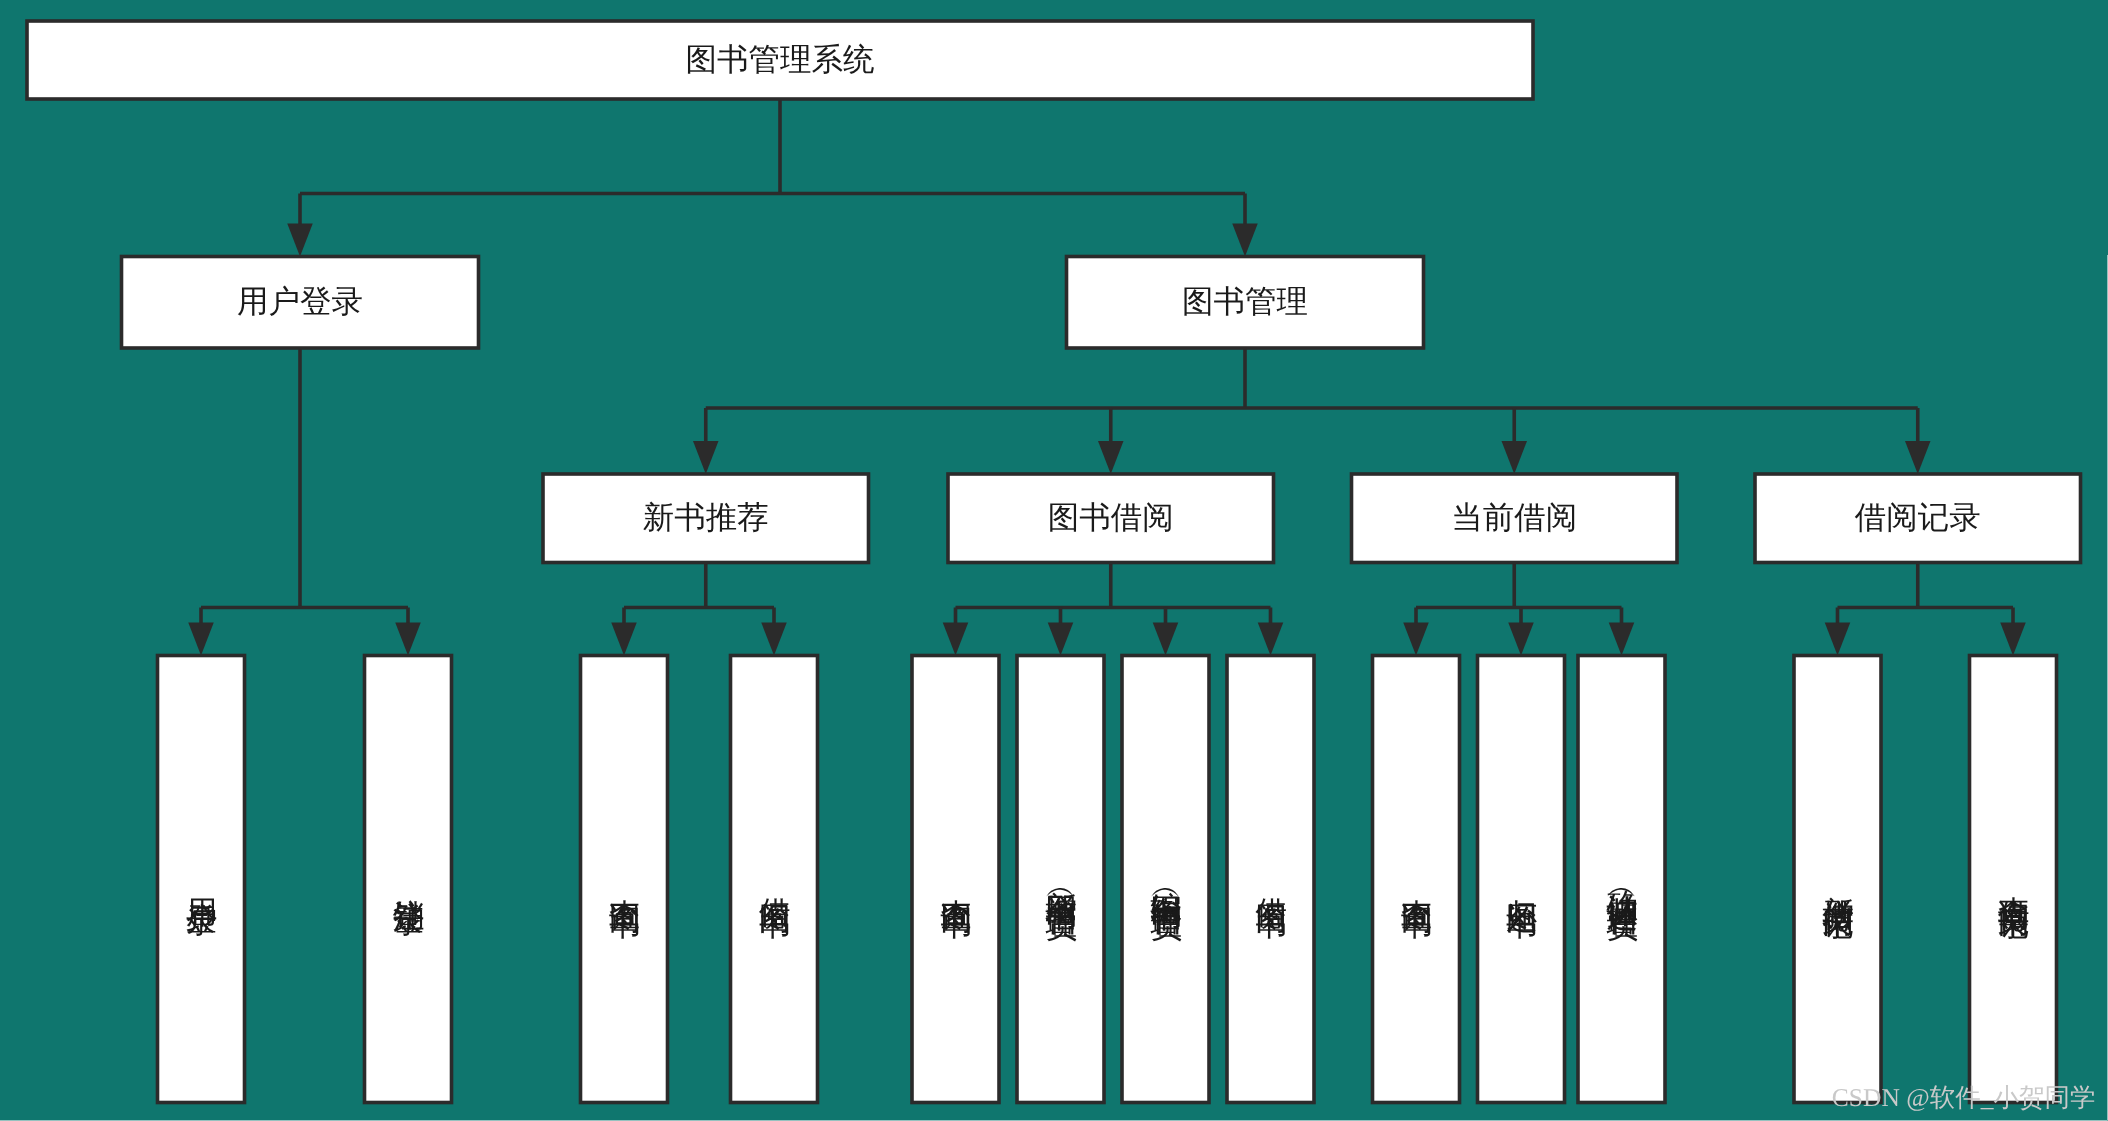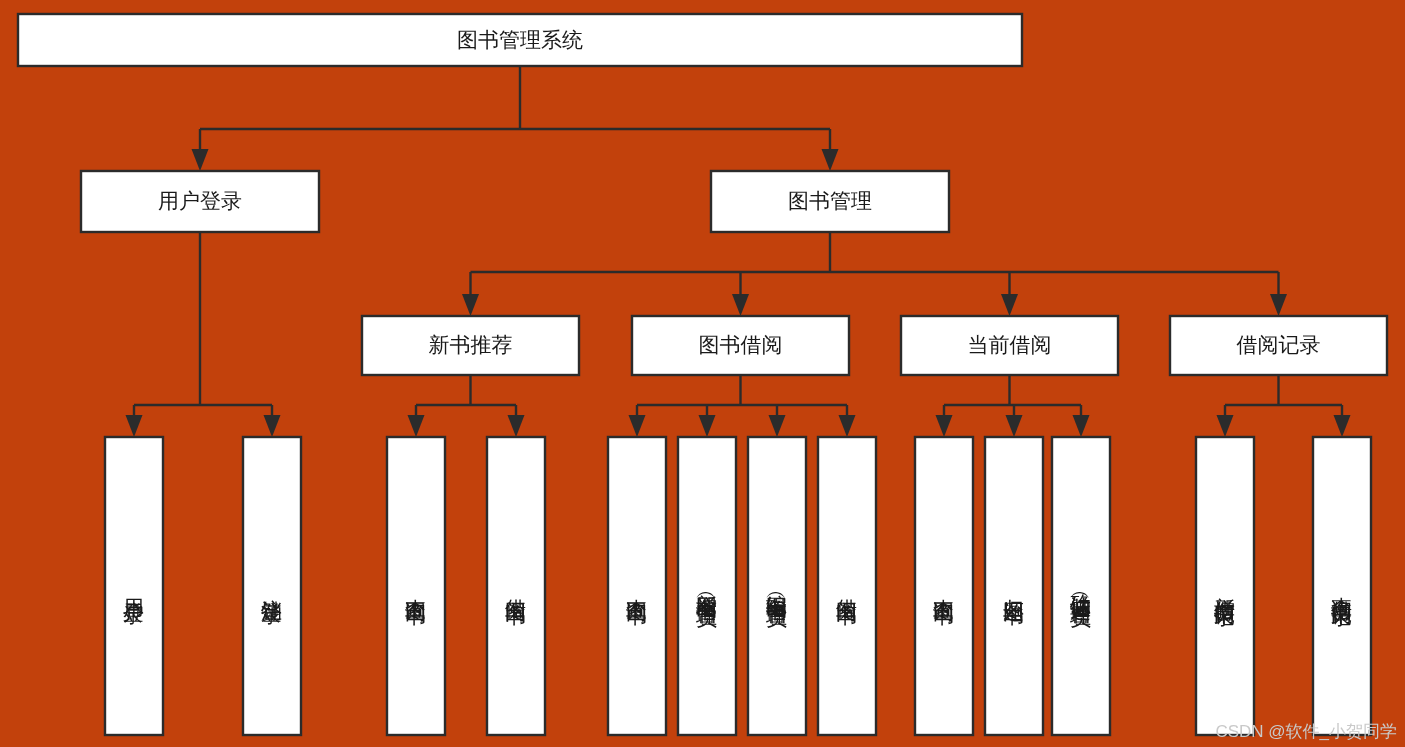--- a/index.html
+++ b/index.html
@@ -8,21 +8,21 @@
     padding: 0;
     background: #ffffff;
   }
   body {
     font-family: "Liberation Sans", "DejaVu Sans", sans-serif;
   }
   #diagram-root {
     position: relative;
     width: 1405px;
     height: 747px;
-    background: #c2410c;
+    background: #0f766e;
     overflow: hidden;
   }
   svg.diagram-canvas {
     position: absolute;
     left: 0;
     top: 0;
     width: 1405px;
     height: 747px;
   }
   .node-box {
@@ -46,21 +46,21 @@
   .arrow-head {
     fill: #2b2b2b;
     stroke: none;
   }
   .watermark {
     position: absolute;
     right: 8px;
     bottom: 4px;
     color: #c9c9c9;
     font-size: 17px;
-    font-family: Liberation Sans, sans-serif;
+    font-family: Liberation Serif, serif;
     white-space: nowrap;
     user-select: none;
     margin-left: 47px;
   }
 </style>
 </head>
 <body>
 
 <div id="diagram-root">
   <svg class="diagram-canvas" viewBox="0 0 1405 747" xmlns="http://www.w3.org/2000/svg">

